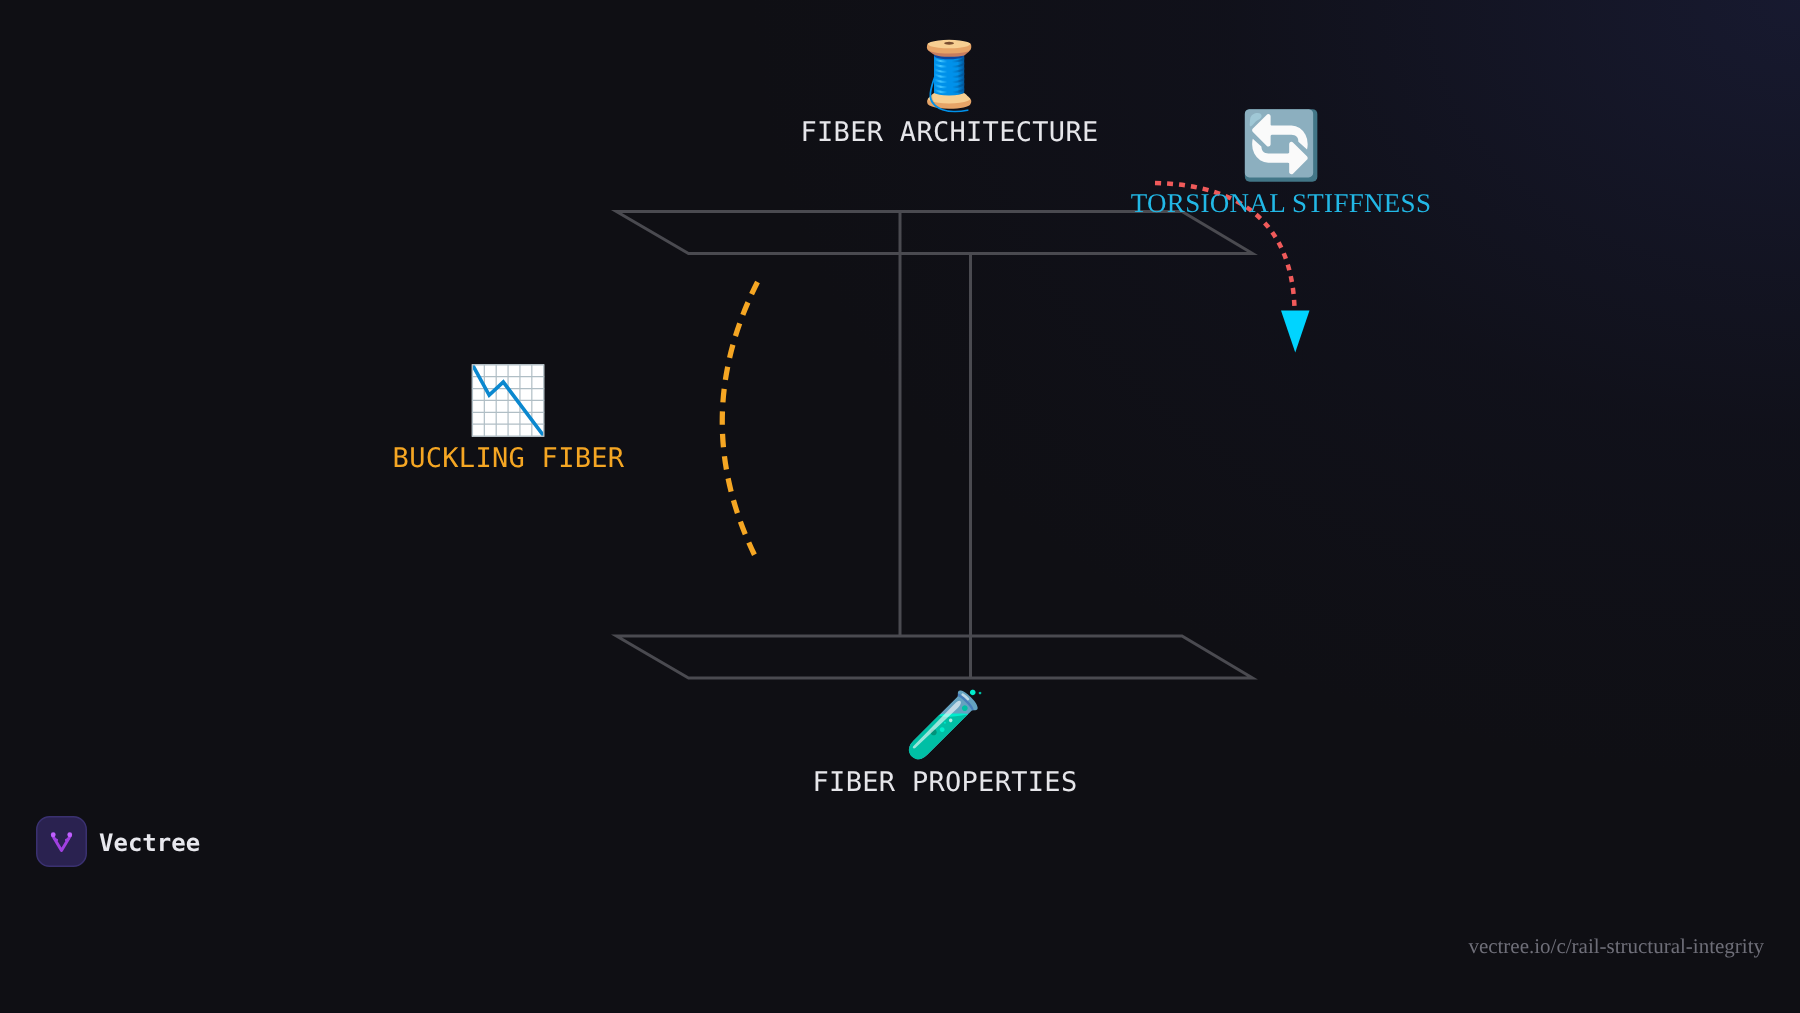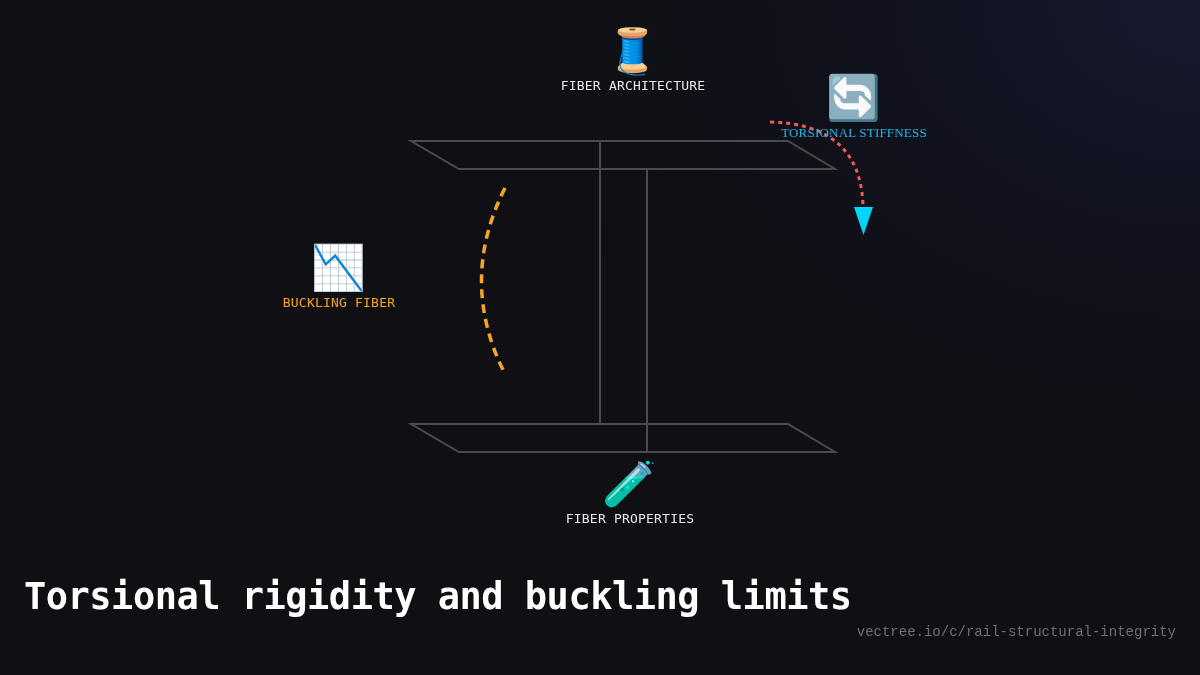--- a/index.html
+++ b/index.html
@@ -33,21 +33,21 @@
       align-items: center;
       transform: translateX(-50%);
     }
     .node .emoji {
       font-size: 44px;
       line-height: 50px;
       height: 50px;
       font-family: "DejaVu Sans", sans-serif;
     }
     .node .label {
-      font-size: 13px;
+      font-size: 18px;
       letter-spacing: 0.2px;
       white-space: nowrap;
       margin-top: 2px;
     }
     .brand {
       position: absolute;
       left: 24px;
       top: 544px;
       display: flex;
       align-items: center;
@@ -79,21 +79,21 @@
       font-weight: bold;
       font-size: 37px;
       line-height: 34px;
       color: #ffffff;
       letter-spacing: -0.5px;
     }
     .url {
       position: absolute;
       right: 24px;
       top: 624px;
-      font-family: Liberation Mono, monospace;
+      font-family: Liberation Serif, serif;
       font-size: 14px;
       color: #6e6e78;
     }
   </style>
 </head>
 <body>
 
 <div class="canvas">
 
   <svg class="diagram" viewBox="0 0 1200 675">
@@ -124,19 +124,29 @@
   <div class="node" style="left:339px; top:243px;">
     <span class="emoji">📉</span>
     <span class="label" style="color:#f5a623;">BUCKLING FIBER</span>
   </div>
 
   <div class="node" style="left:630px; top:459px;">
     <span class="emoji">🧪</span>
     <span class="label" style="color:#e6e6ea;">FIBER PROPERTIES</span>
   </div>
 
+  <div class="brand">
+    <div class="brand-logo">
+      <svg width="20" height="20" viewBox="0 0 20 20">
+        <path d="M4 6 L10 16 L16 6" fill="none" stroke="#a040e0" stroke-width="2" stroke-linecap="round" stroke-linejoin="round"></path>
+        <circle cx="4.5" cy="5.5" r="1.6" fill="#c060ff"></circle>
+        <circle cx="15.5" cy="5.5" r="1.6" fill="#c060ff"></circle>
+        <path d="M7 9 L5 8 M13 9 L15 8" stroke="#a040e0" stroke-width="1.4" stroke-linecap="round"></path>
+      </svg>
+    </div>
+    <span class="brand-name">Vectree</span>
+  </div>
 
   <div class="title">
-    <div>Torsional rigidity and buckling limits</div>
   </div>
 
   <div class="url">vectree.io/c/rail-structural-integrity</div>
 </div>
 
 </body></html>

